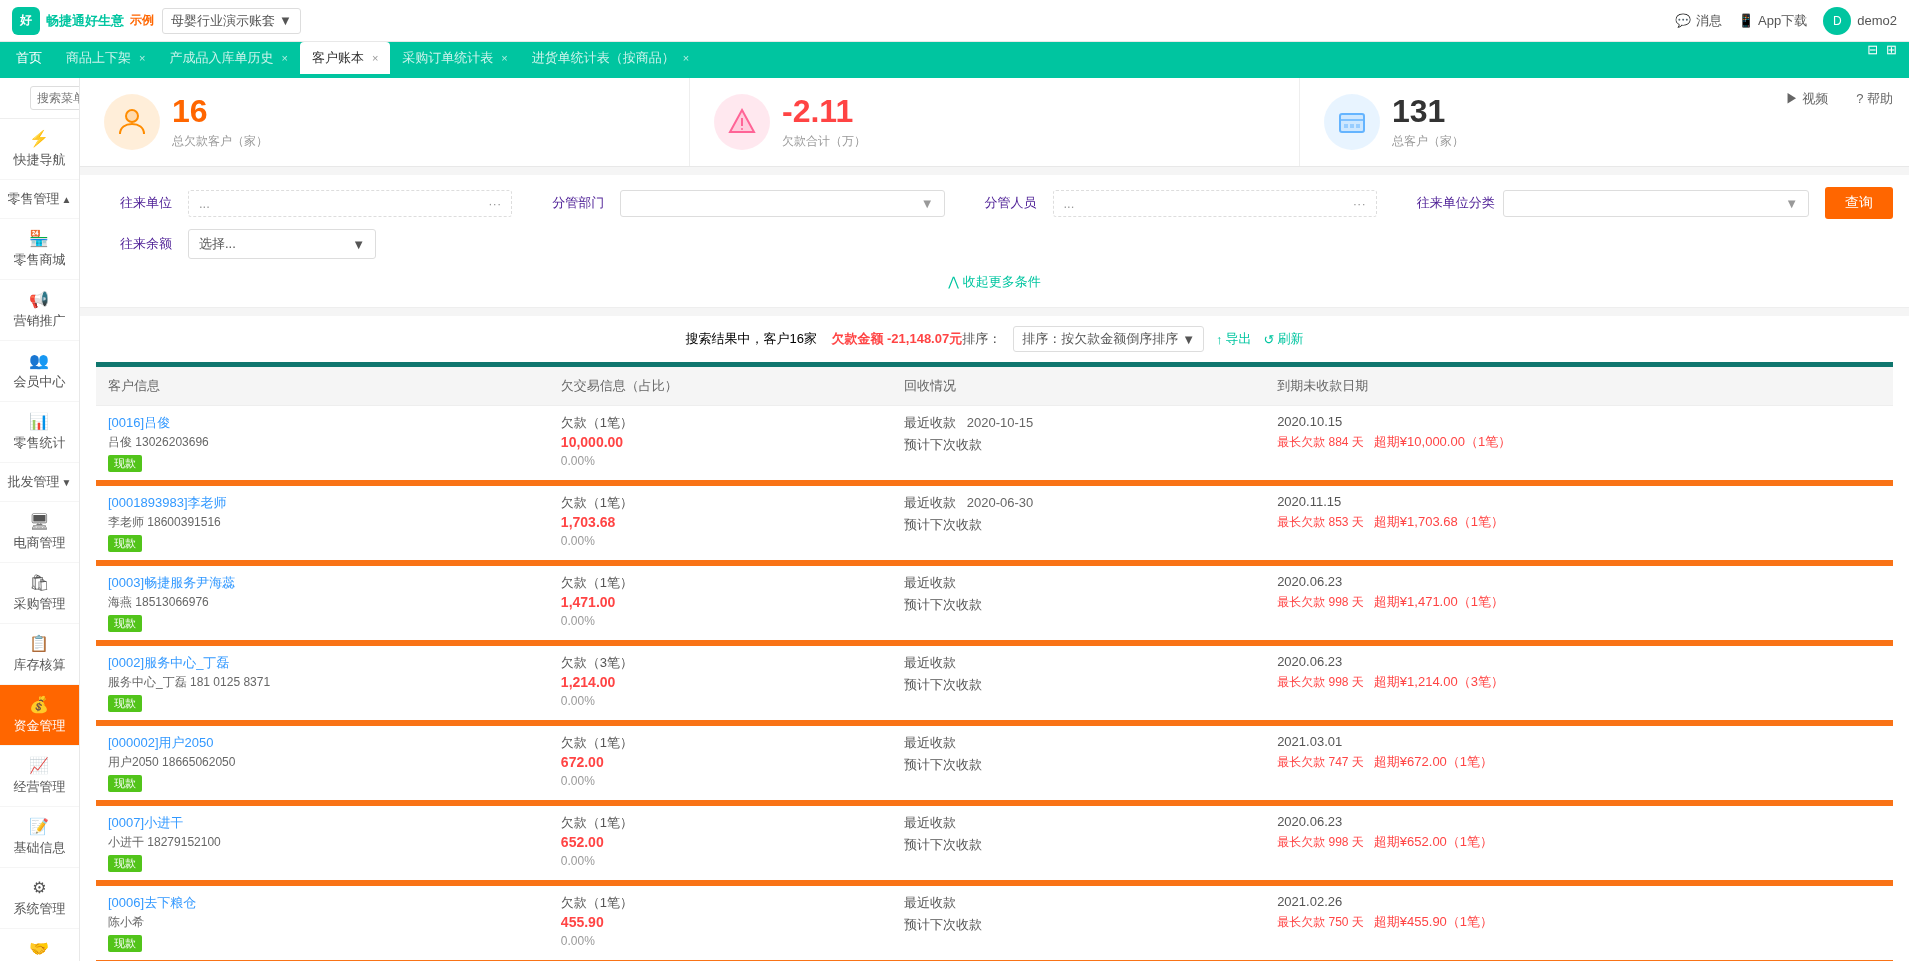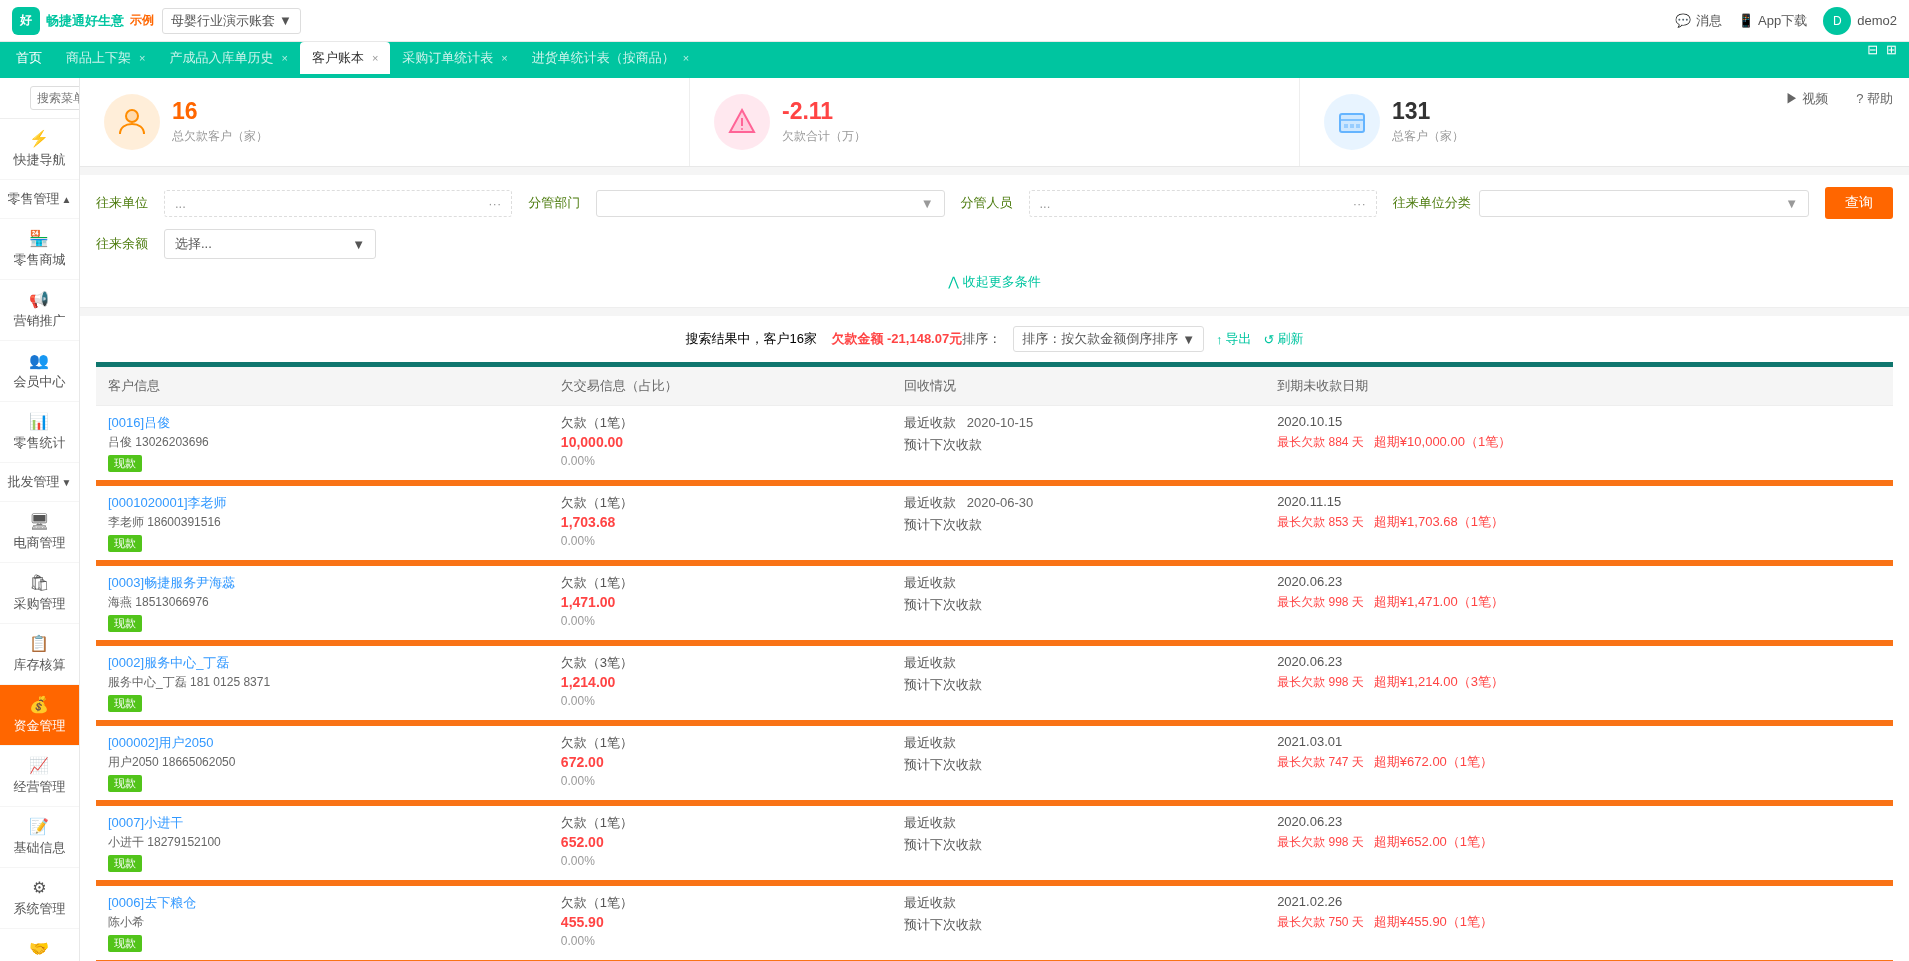--- a/index.html
+++ b/index.html
@@ -41,32 +41,32 @@
 
     
     .stats-row { display: flex; background: #fff; border-bottom: 1px solid #e8e8e8; }
     .stat-card { flex: 1; display: flex; align-items: center; gap: 12px; padding: 16px 24px; border-right: 1px solid #eee; position: relative; }
     .stat-card:last-child { border-right: none; }
     .stat-icon { width: 56px; height: 56px; border-radius: 50%; display: flex; align-items: center; justify-content: center; font-size: 24px; flex-shrink: 0; }
     .stat-icon.orange { background: rgba(255,140,0,0.15); color: #ff8c00; }
     .stat-icon.pink { background: rgba(255,100,150,0.15); color: #ff6496; }
     .stat-icon.blue { background: rgba(100,180,255,0.15); color: #64b4ff; }
     .stat-info { display: flex; flex-direction: column; }
-    .stat-value { font-size: 23px; font-weight: bold; line-height: 1.1; }
+    .stat-value { font-size: 32px; font-weight: bold; line-height: 1.1; }
     .stat-value.red { color: #ff4444; }
     .stat-value.orange { color: #ff6600; }
     .stat-value.black { color: #333; }
     .stat-label { color: #999; font-size: 12px; margin-top: 4px; }
     .stat-top-right { position: absolute; top: 12px; right: 16px; display: flex; gap: 28px; font-size: 12px; color: #666; cursor: pointer; }
 
     
     .filter-area { background: #fff; padding: 12px 16px; border-bottom: 1px solid #eee; margin-top: 8px; }
     .filter-row { display: flex; align-items: center; gap: 16px; margin-bottom: 10px; }
     .filter-item { display: flex; align-items: center; gap: 8px; flex: 1; }
-    .filter-label { color: #4d7c0f; font-size: 13px; white-space: nowrap; min-width: 60px; }
+    .filter-label { color: #4c1d95; font-size: 13px; white-space: nowrap; min-width: 60px; margin-left: 24px; }
     .filter-input { flex: 1; border: 1px solid #ddd; border-radius: 3px; padding: 5px 10px; font-size: 13px; display: flex; align-items: center; justify-content: space-between; cursor: pointer; background: white; }
     .filter-input.dotted { border-style: dashed; color: #999; }
     .filter-select { flex: 1; border: 1px solid #ddd; border-radius: 3px; padding: 5px 10px; font-size: 13px; display: flex; align-items: center; justify-content: space-between; cursor: pointer; background: white; color: #999; }
     .collapse-row { text-align: center; color: #00c5a0; font-size: 13px; cursor: pointer; padding: 4px; }
     .query-btn { background: #ff6600; color: white; border: none; padding: 7px 20px; border-radius: 3px; cursor: pointer; font-size: 14px; white-space: nowrap; }
 
     
     .table-area { background: #fff; margin-top: 8px; padding: 0 16px; }
     .table-summary { display: flex; align-items: center; justify-content: center; padding: 10px 0; border-bottom: 5px solid #0f766e; }
     .table-actions { display: flex; align-items: center; gap: 12px; font-size: 12px; color: #555; }
@@ -373,21 +373,21 @@
     </td>
     <td>
       <div class="overdue-date">2020.10.15</div>
       <div class="overdue-days">
         最长欠款 884 天 &nbsp; <a class="overdue-link" href="#">超期¥10,000.00（1笔）</a>
       </div>
     </td>
   </tr>
             <tr>
     <td>
-      <div class="customer-name">[0001020001]李老师</div>
+      <div class="customer-name">[0001893983]李老师</div>
       <div class="customer-phone">李老师 18600391516</div>
       <span class="tag-xian">现款</span>
     </td>
     <td>
       <div class="debt-count">欠款（1笔）</div>
       <div class="debt-amount">1,703.68</div>
       <div class="debt-pct">0.00%</div>
     </td>
     <td>
       <div class="recovery-text">最近收款 &nbsp; <span style="color:#666;">2020-06-30</span></div>

